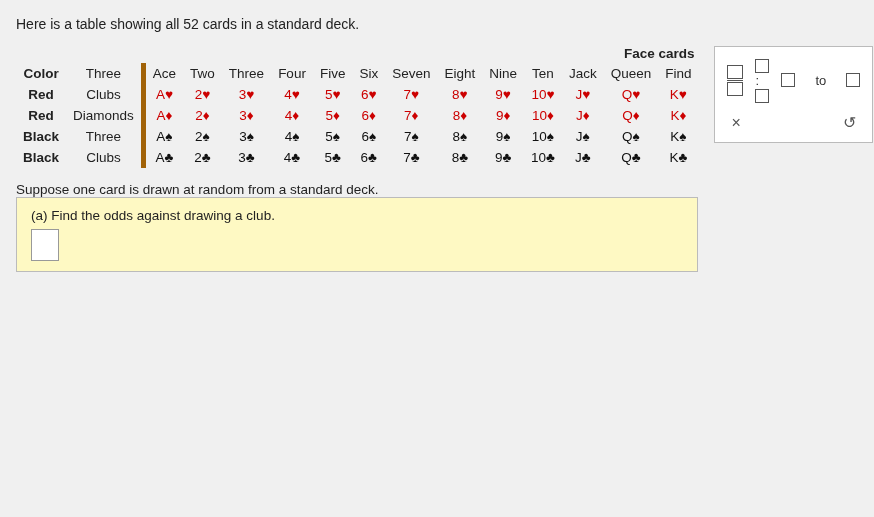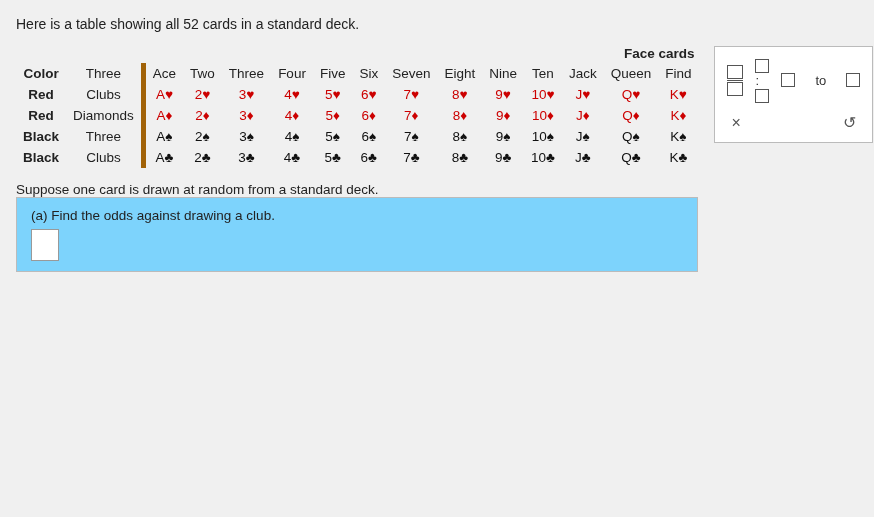--- a/index.html
+++ b/index.html
@@ -64,21 +64,21 @@
       border-left: 5px solid #a16207;
       padding-left: 6px;
     }
 
     .red-card { color: #cc0000; }
     .black-card { color: #111; }
 
     
     .question-box {
       border: 1px solid #bbb;
-      background: #7dd3fc;
+      background: #fef9c3;
       padding: 10px 14px;
       margin-bottom: 0;
       font-size: 13.5px;
     }
 
     .question-label {
       font-weight: normal;
       margin-bottom: 6px;
     }
 

